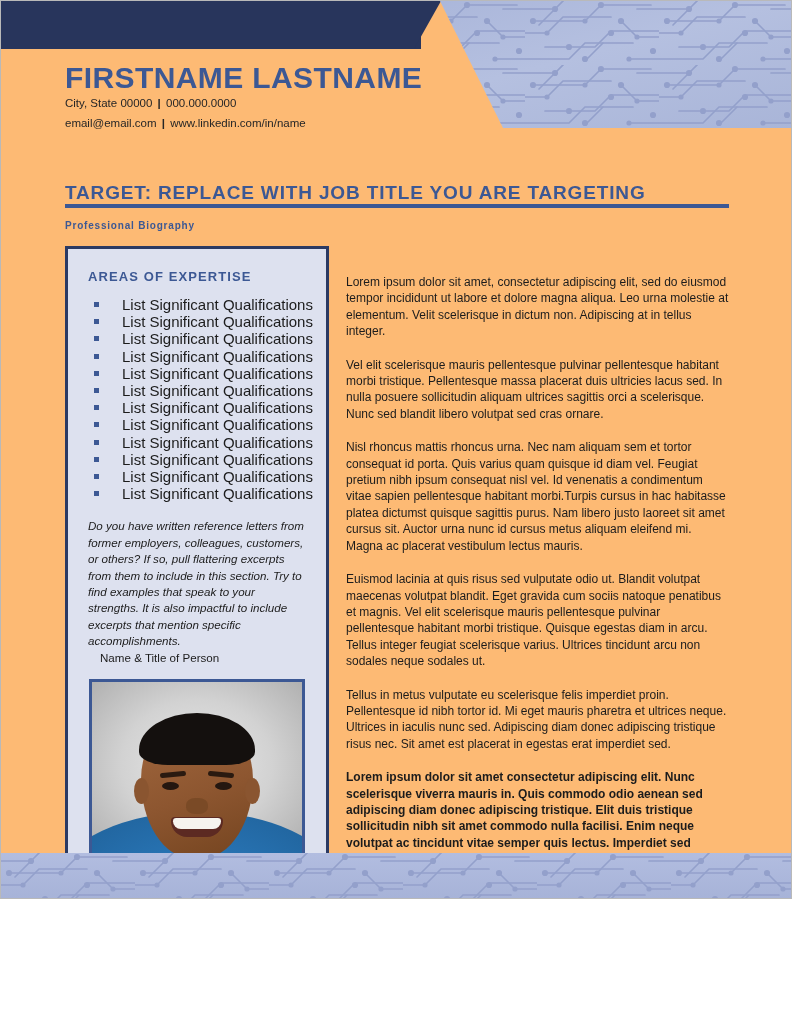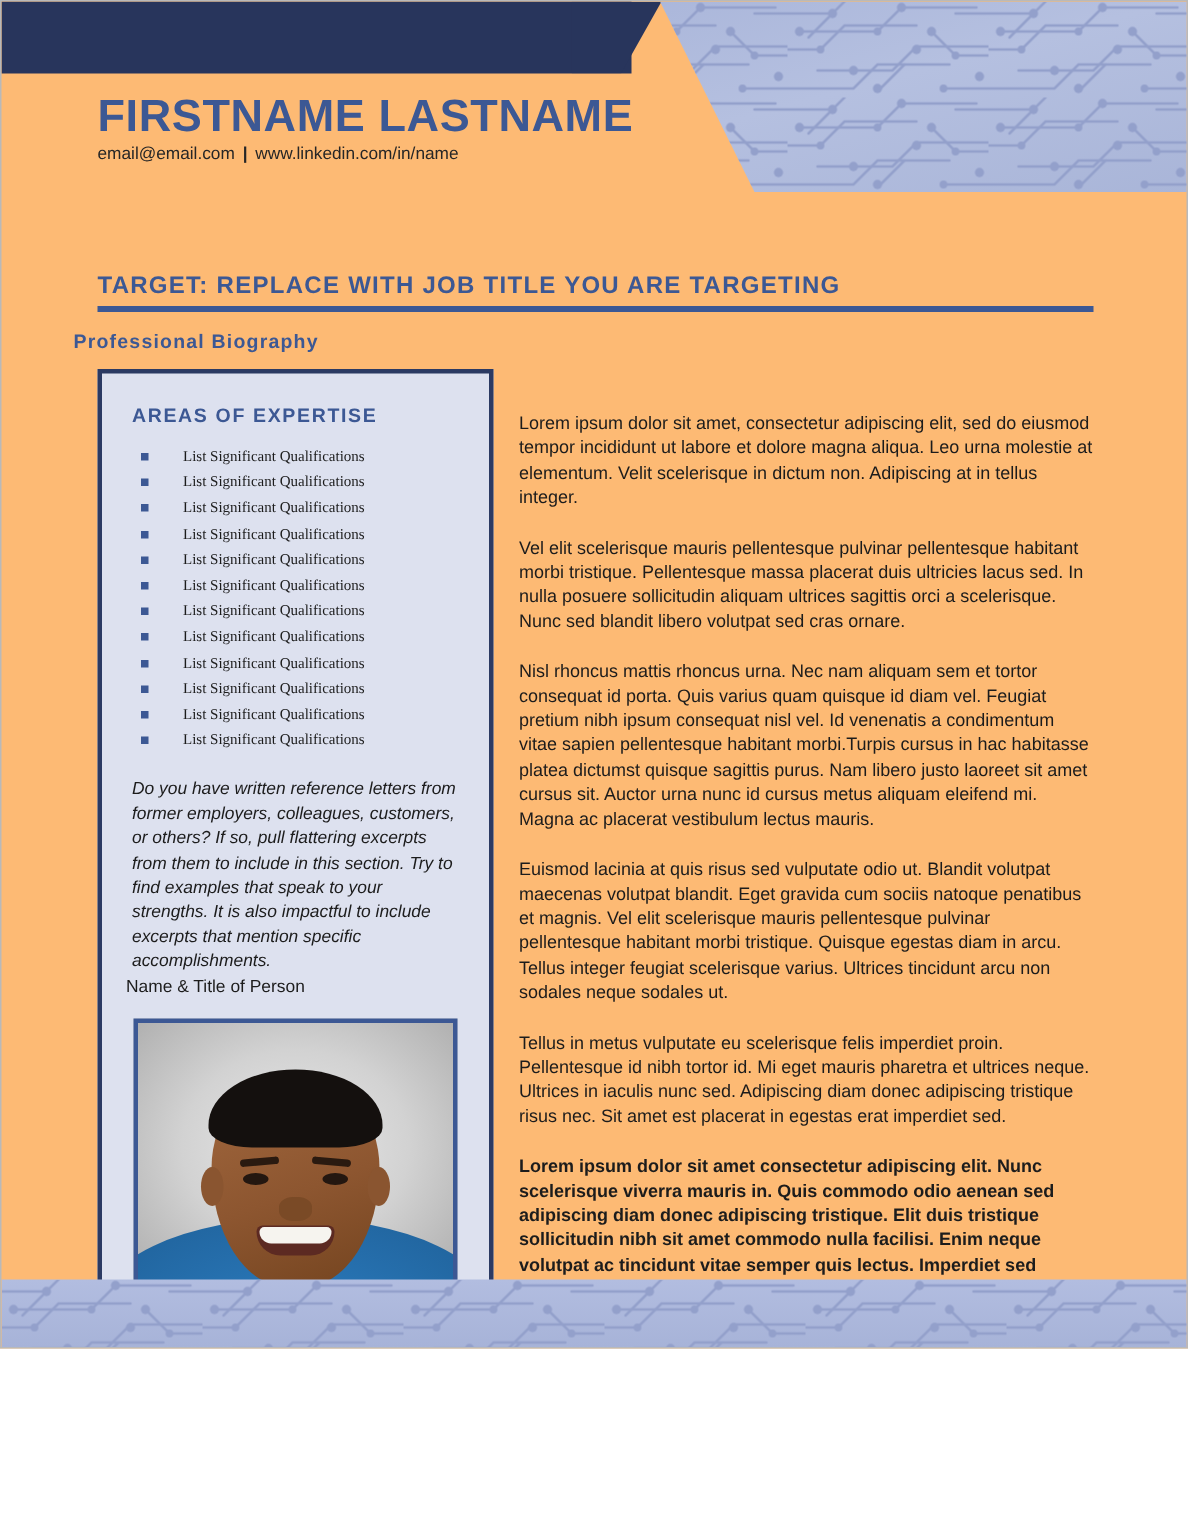--- a/index.html
+++ b/index.html
@@ -81,39 +81,39 @@
     white-space: nowrap;
   }
   .contact-line:first-of-type { margin-top: 12px; }
   .sep { font-weight: bold; color: #262626; padding: 0 2px; }
 
   
   #target-heading {
     position: absolute;
     left: 64px;
     top: 181px;
-    font-size: 16px;
+    font-size: 19px;
     font-weight: bold;
     letter-spacing: 0.85px;
     color: #3c5894;
     white-space: nowrap;
   }
   #target-rule {
     position: absolute;
     left: 64px;
     top: 203px;
     width: 664px;
     height: 4px;
     background: #3c5894;
   }
   #section-subtitle {
     position: absolute;
-    left: 48px;
+    left: 64px;
     top: 219px;
-    font-size: 13px;
+    font-size: 10px;
     font-weight: bold;
     letter-spacing: 0.8px;
     color: #3c5894;
   }
 
   
   #sidebar-box {
     position: absolute;
     left: 64px;
     top: 245px;
@@ -131,47 +131,46 @@
     color: #3c5894;
     margin: 2px 0 12px 4px;
   }
   #expertise-list {
     list-style: none;
     margin: 0;
     padding: 0;
   }
   #expertise-list li {
     position: relative;
-    font-size: 10px;
+    font-size: 15px;
     color: #1c1c1c;
     line-height: 17.2px;
     padding-left: 38px;
     white-space: nowrap;
-    font-family: Liberation Serif, serif;
   }
   #expertise-list li::before {
     content: "";
     position: absolute;
     left: 10px;
     top: 6px;
     width: 5px;
     height: 5px;
     background: #3c5894;
   }
 
   #testimonial {
     margin: 16px 0 0 4px;
     font-size: 11.6px;
     font-style: italic;
     color: #1c1c1c;
     line-height: 16.4px;
     width: 218px;
   }
   #testimonial-attrib {
-    margin: 0 0 0 0;
+    margin: 0 0 0 16px;
     font-size: 11.6px;
     font-style: normal;
     color: #1c1c1c;
     line-height: 16.4px;
   }
 
   
   #photo-frame {
     position: absolute;
     left: 88px;
@@ -388,20 +387,25 @@
           </pattern>
         </defs>
         <rect width="402" height="127" fill="url(#circ)"></rect>
       </svg>
     </div>
   </div>
 
   <div id="name-block">
     <div id="person-name">FIRSTNAME LASTNAME</div>
     <div class="contact-line">
+      <span>City, State 00000</span>
+      <span class="sep">|</span>
+      <span>000.000.0000</span>
+    </div>
+    <div class="contact-line">
       <span>email@email.com</span>
       <span class="sep">|</span>
       <span>www.linkedin.com/in/name</span>
     </div>
   </div>
 
   <div id="target-heading">TARGET: REPLACE WITH JOB TITLE YOU ARE TARGETING</div>
   <div id="target-rule"></div>
   <div id="section-subtitle">Professional Biography</div>
 

